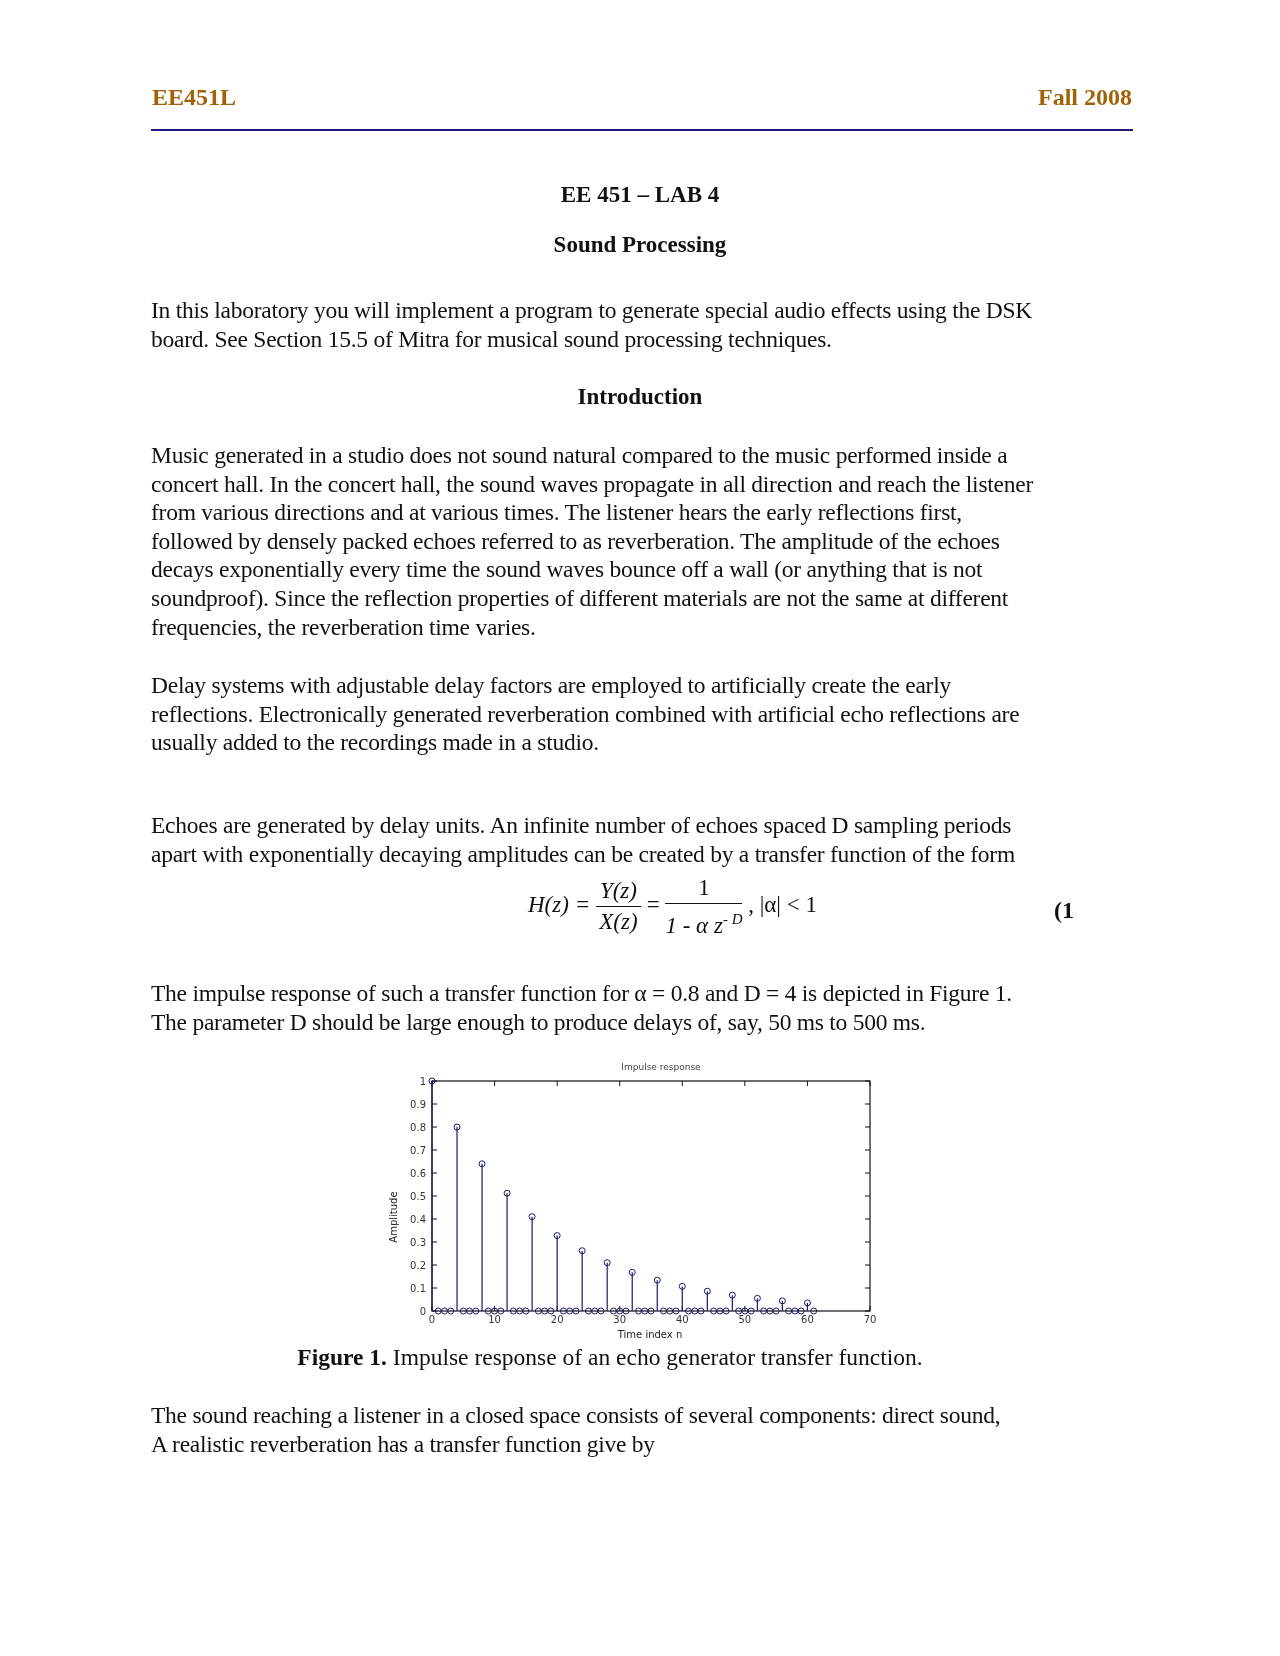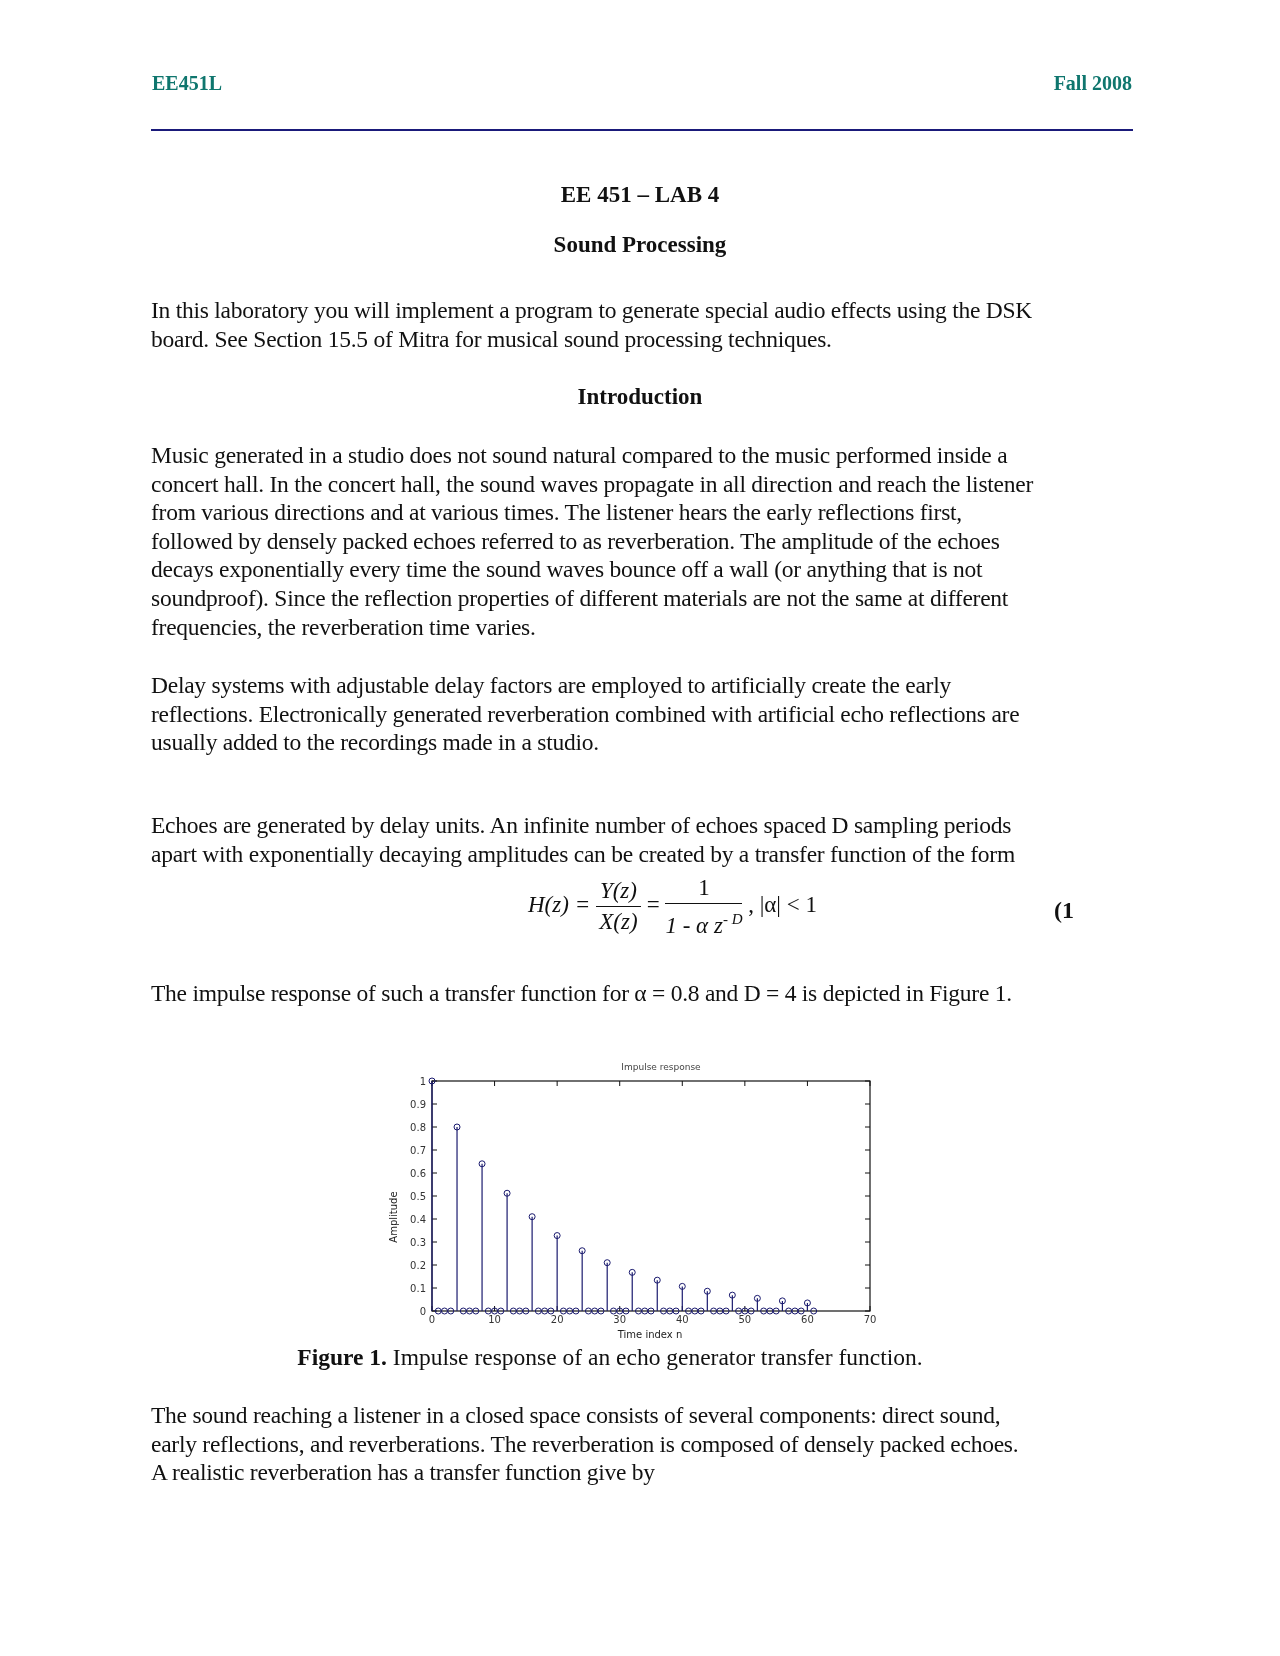--- a/index.html
+++ b/index.html
@@ -1,18 +1,18 @@
 <!DOCTYPE html>
 <html><head>
 <meta charset="utf-8">
 <style>
   html, body { margin:0; padding:0; background:#ffffff; }
   body { width:1280px; height:1656px; position:relative; overflow:hidden;
          font-family:"Liberation Serif","DejaVu Serif",serif; color:#111; }
-  .hdr { position:absolute; top:72px; font-weight:bold; font-size:20px; color:#0f766e; }
+  .hdr { position:absolute; top:84px; font-weight:bold; font-size:24px; color:#a16207; }
   .hdr.left { left:152px; }
   .hdr.right { right:148px; }
   .rule { position:absolute; left:151px; width:982px; top:129px; height:2px; background:#1a1a7a; }
   .center-h { position:absolute; left:0; width:1280px; text-align:center; font-weight:bold; font-size:23px; }
   .para { position:absolute; left:151px; width:990px; font-size:23.5px; line-height:28.6px; letter-spacing:-0.25px; }
   .para p { margin:0; white-space:nowrap; }
   .eq { position:absolute; top:873px; left:528px; height:70px; font-size:23px; }
   .eq .it { font-style:italic; }
   .frac { display:inline-block; vertical-align:middle; text-align:center; }
   .frac .num { display:block; border-bottom:1.5px solid #111; padding:0 4px; line-height:30px; }
@@ -70,20 +70,21 @@
   <span class="frac">
     <span class="num">1</span>
     <span class="den"><span class="it">1 - α z</span><sup class="it" style="font-size:15px;">- D</sup></span>
   </span>
   <span>,   |α| &lt; 1</span>
 </div>
 <div class="eqnum">(1</div>
 
 <div class="para" style="top:979px;">
   <p>The impulse response of such a transfer function for α = 0.8 and D = 4 is depicted in Figure 1.</p>
+  <p>The parameter D should be large enough to produce delays of, say, 50 ms to 500 ms.</p>
 </div>
 
 <svg style="position:absolute;left:380px;top:1055px;" width="520" height="290" viewBox="0 0 520 290">
   <text x="281" y="15" font-size="9" fill="#444" text-anchor="middle">Impulse response</text>
   <g id="plotarea">
       <rect x="52" y="26" width="438" height="230" fill="none" stroke="#111" stroke-width="1.2"></rect>
       <line x1="52" y1="256" x2="57" y2="256" stroke="#111" stroke-width="1"></line>
       <line x1="490" y1="256" x2="485" y2="256" stroke="#111" stroke-width="1"></line>
       <text x="46" y="260" font-size="10" fill="#333" text-anchor="end">0</text>
       <line x1="52" y1="233" x2="57" y2="233" stroke="#111" stroke-width="1"></line>
@@ -222,15 +223,14 @@
   <text x="270" y="283" font-size="10" fill="#222" text-anchor="middle">Time index n</text>
   <text x="0" y="0" font-size="10" fill="#222" text-anchor="middle" transform="translate(17,162) rotate(-90)">Amplitude</text>
 </svg>
 
 <div class="caption">
   <b>Figure 1.</b><span> Impulse response of an echo generator transfer function.</span>
 </div>
 
 <div class="para" style="top:1401px;">
   <p>The sound reaching a listener in a closed space consists of several components: direct sound,</p>
-  <p>early reflections, and reverberations.  The reverberation is composed of densely packed echoes.</p>
   <p>A realistic reverberation has a transfer function give by</p>
 </div>
 
 </body></html>

